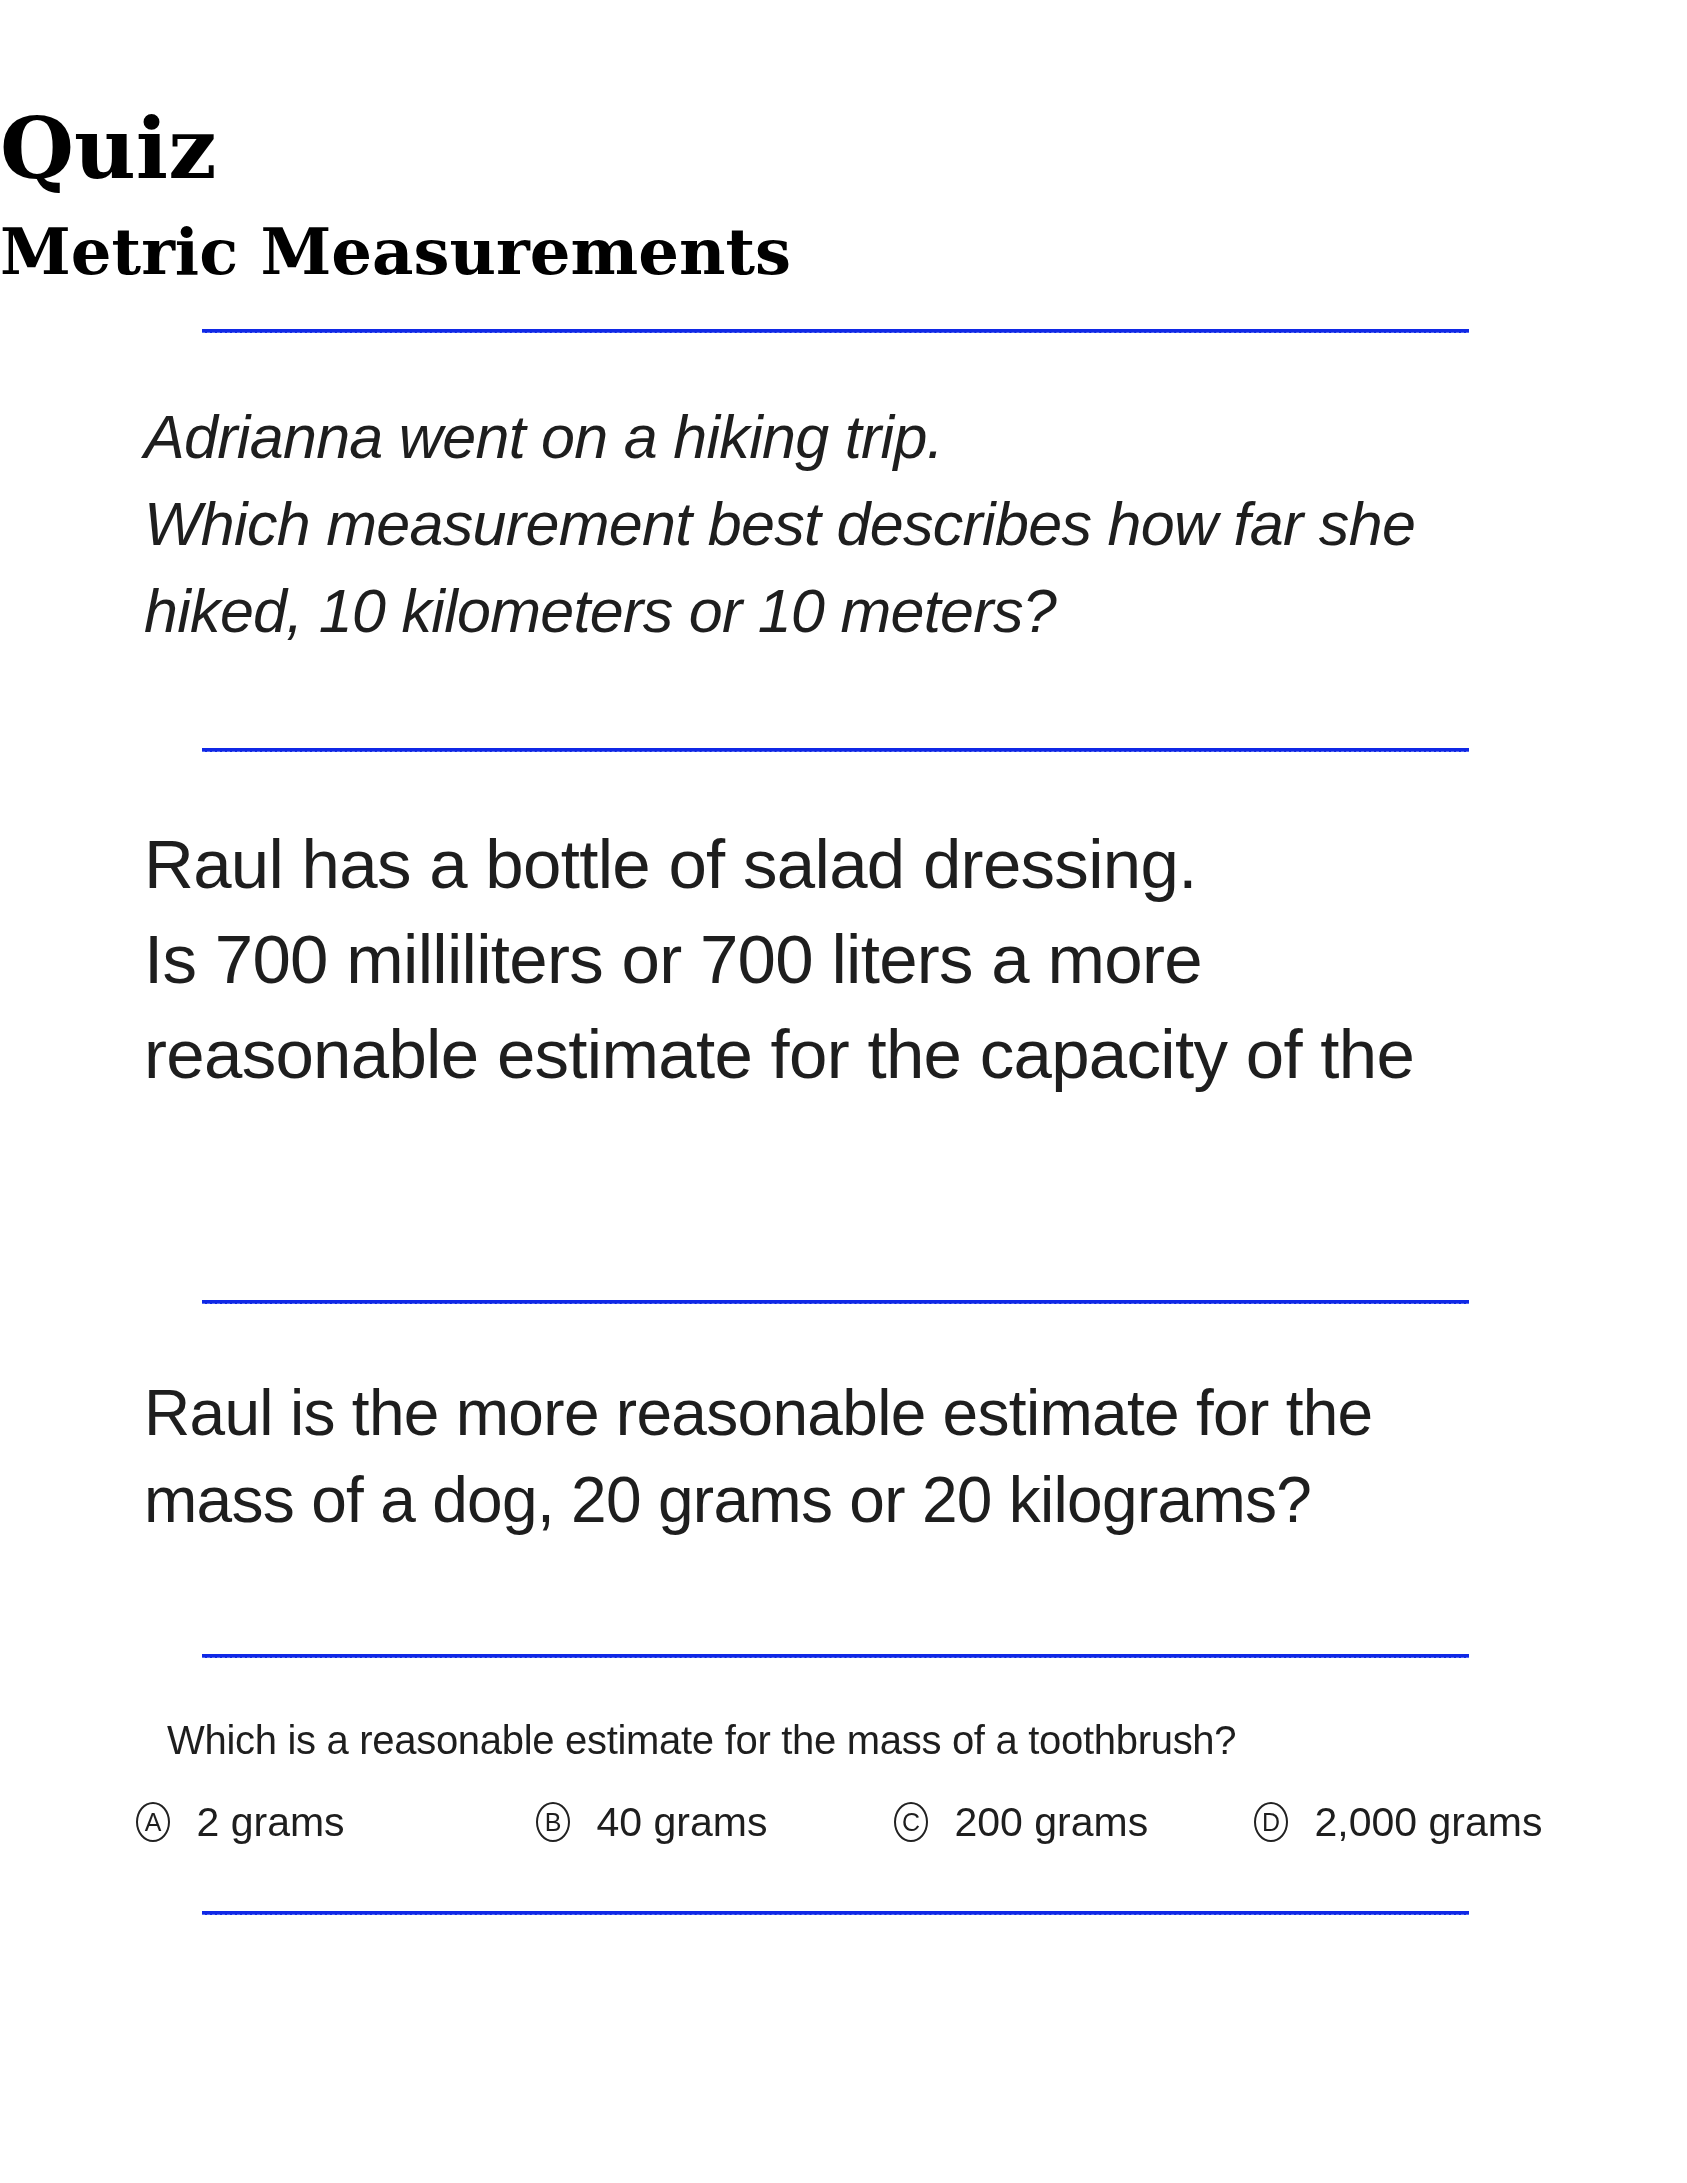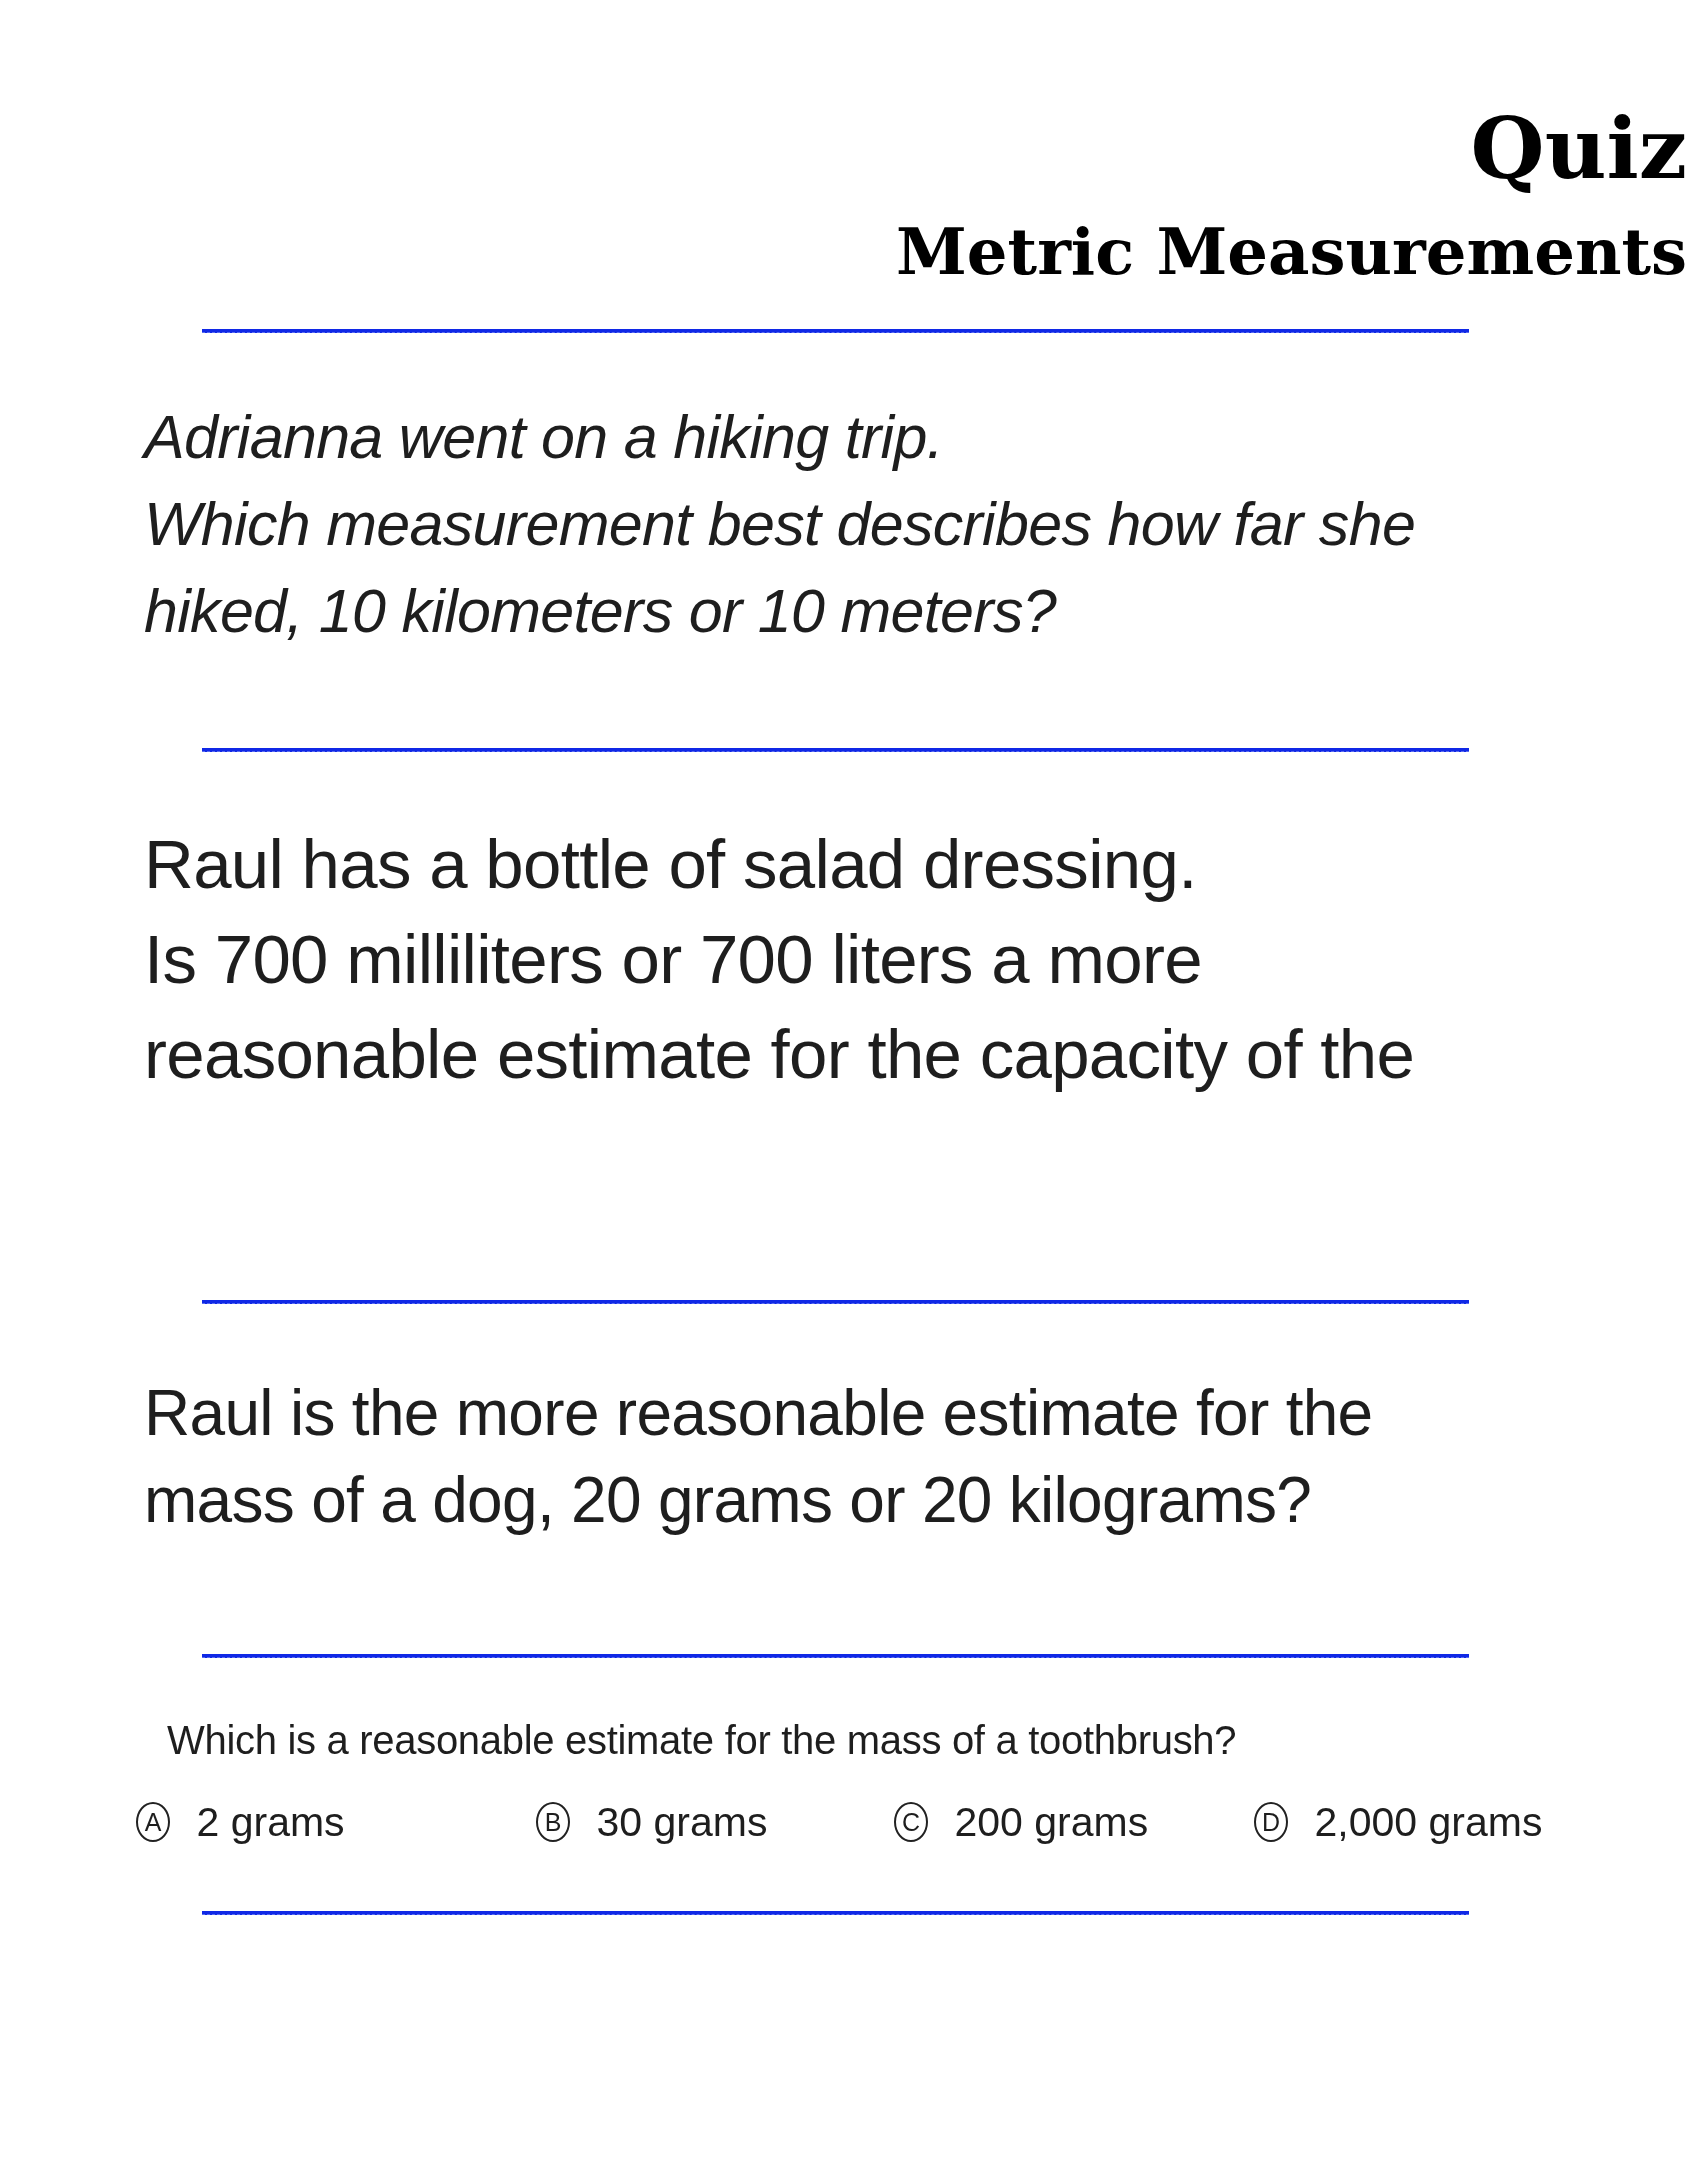--- a/index.html
+++ b/index.html
@@ -1,17 +1,17 @@
 <!DOCTYPE html>
 <html style="font-size:10.6px"><head>
 <meta charset="utf-8">
 <style>
   html, body { margin:0; padding:0; background:#ffffff; }
   body { width:1687px; height:2183px; position:relative; overflow:hidden; color:#1a1a1a; }
-  .title { position:absolute; left:0; width:1687px; text-align:right; font-family:"DejaVu Serif", serif; font-weight:bold; color:#000; }
+  .title { position:absolute; left:0; width:1687px; text-align:left; font-family:"DejaVu Serif", serif; font-weight:bold; color:#000; }
   .t1 { top:99px; font-size:85px; line-height:99px; }
   .t2 { top:212px; font-size:64px; line-height:79px; }
   .rule { position:absolute; left:202px; width:1267px; height:3.3px; background:#1028e6; border-bottom:1.3px dashed #5a6cf0; }
   .q { position:absolute; left:144px; font-family:"Liberation Sans", sans-serif; color:#1e1e1e; }
   .q .line { display:block; white-space:nowrap; }
   .q1 { top:394px; font-size:61px; line-height:87px; letter-spacing:-0.7px;font-style:italic; }
   .q2 { top:817px; font-size:69px; line-height:95px; letter-spacing:-0.7px; }
   .q3 { top:1370px; font-size:64px; line-height:87px; letter-spacing:-0.7px; }
   .q4 { top:1714px; font-size:40px; line-height:53px; left:136px; letter-spacing:-0.3px;margin-left:31px; }
   .choices { position:absolute; top:1792px; left:136px; width:1422px; height:60px; font-family:"Liberation Sans", sans-serif; font-size:41px; color:#1e1e1e; }
@@ -53,21 +53,21 @@
   <span class="line">Which is a reasonable estimate for the mass of a toothbrush?</span>
 </div>
 
 <div class="choices">
   <div class="choice" style="left:0px;">
     <span class="bubble">A</span>
     <span>2 grams</span>
   </div>
   <div class="choice" style="left:400px;">
     <span class="bubble">B</span>
-    <span>30 grams</span>
+    <span>40 grams</span>
   </div>
   <div class="choice" style="left:758px;">
     <span class="bubble">C</span>
     <span>200 grams</span>
   </div>
   <div class="choice" style="left:1118px;">
     <span class="bubble">D</span>
     <span>2,000 grams</span>
   </div>
 </div>

